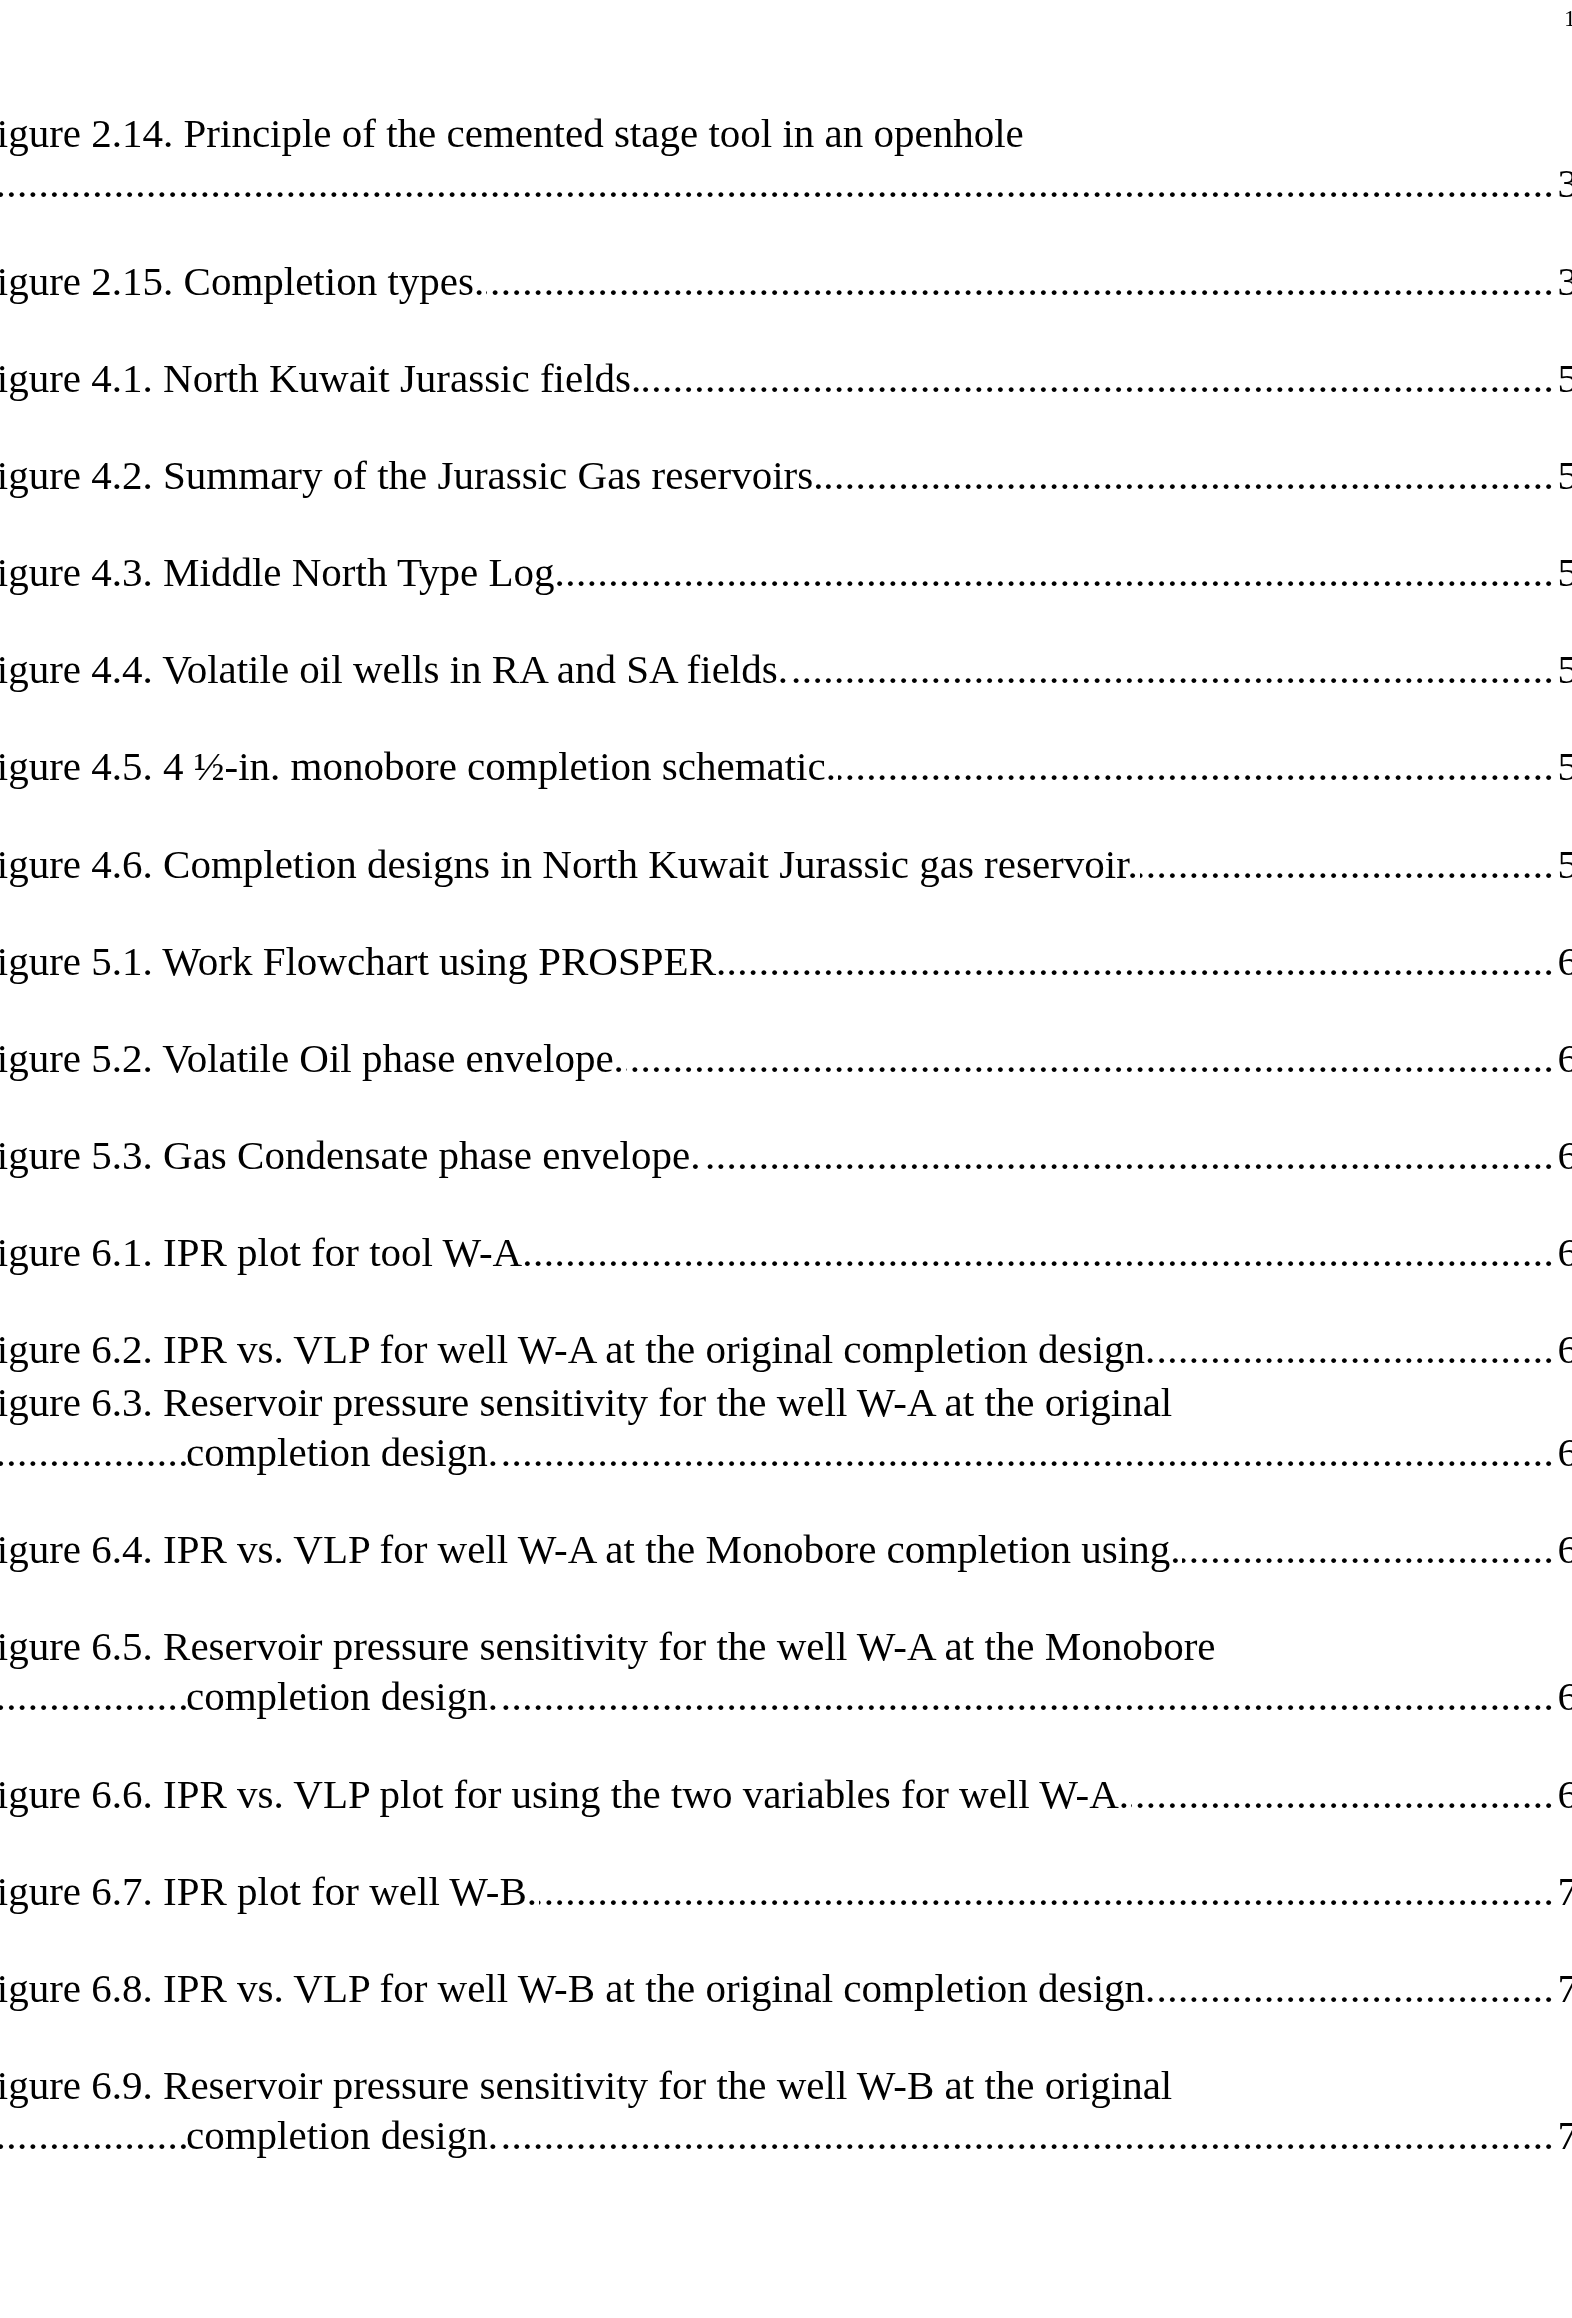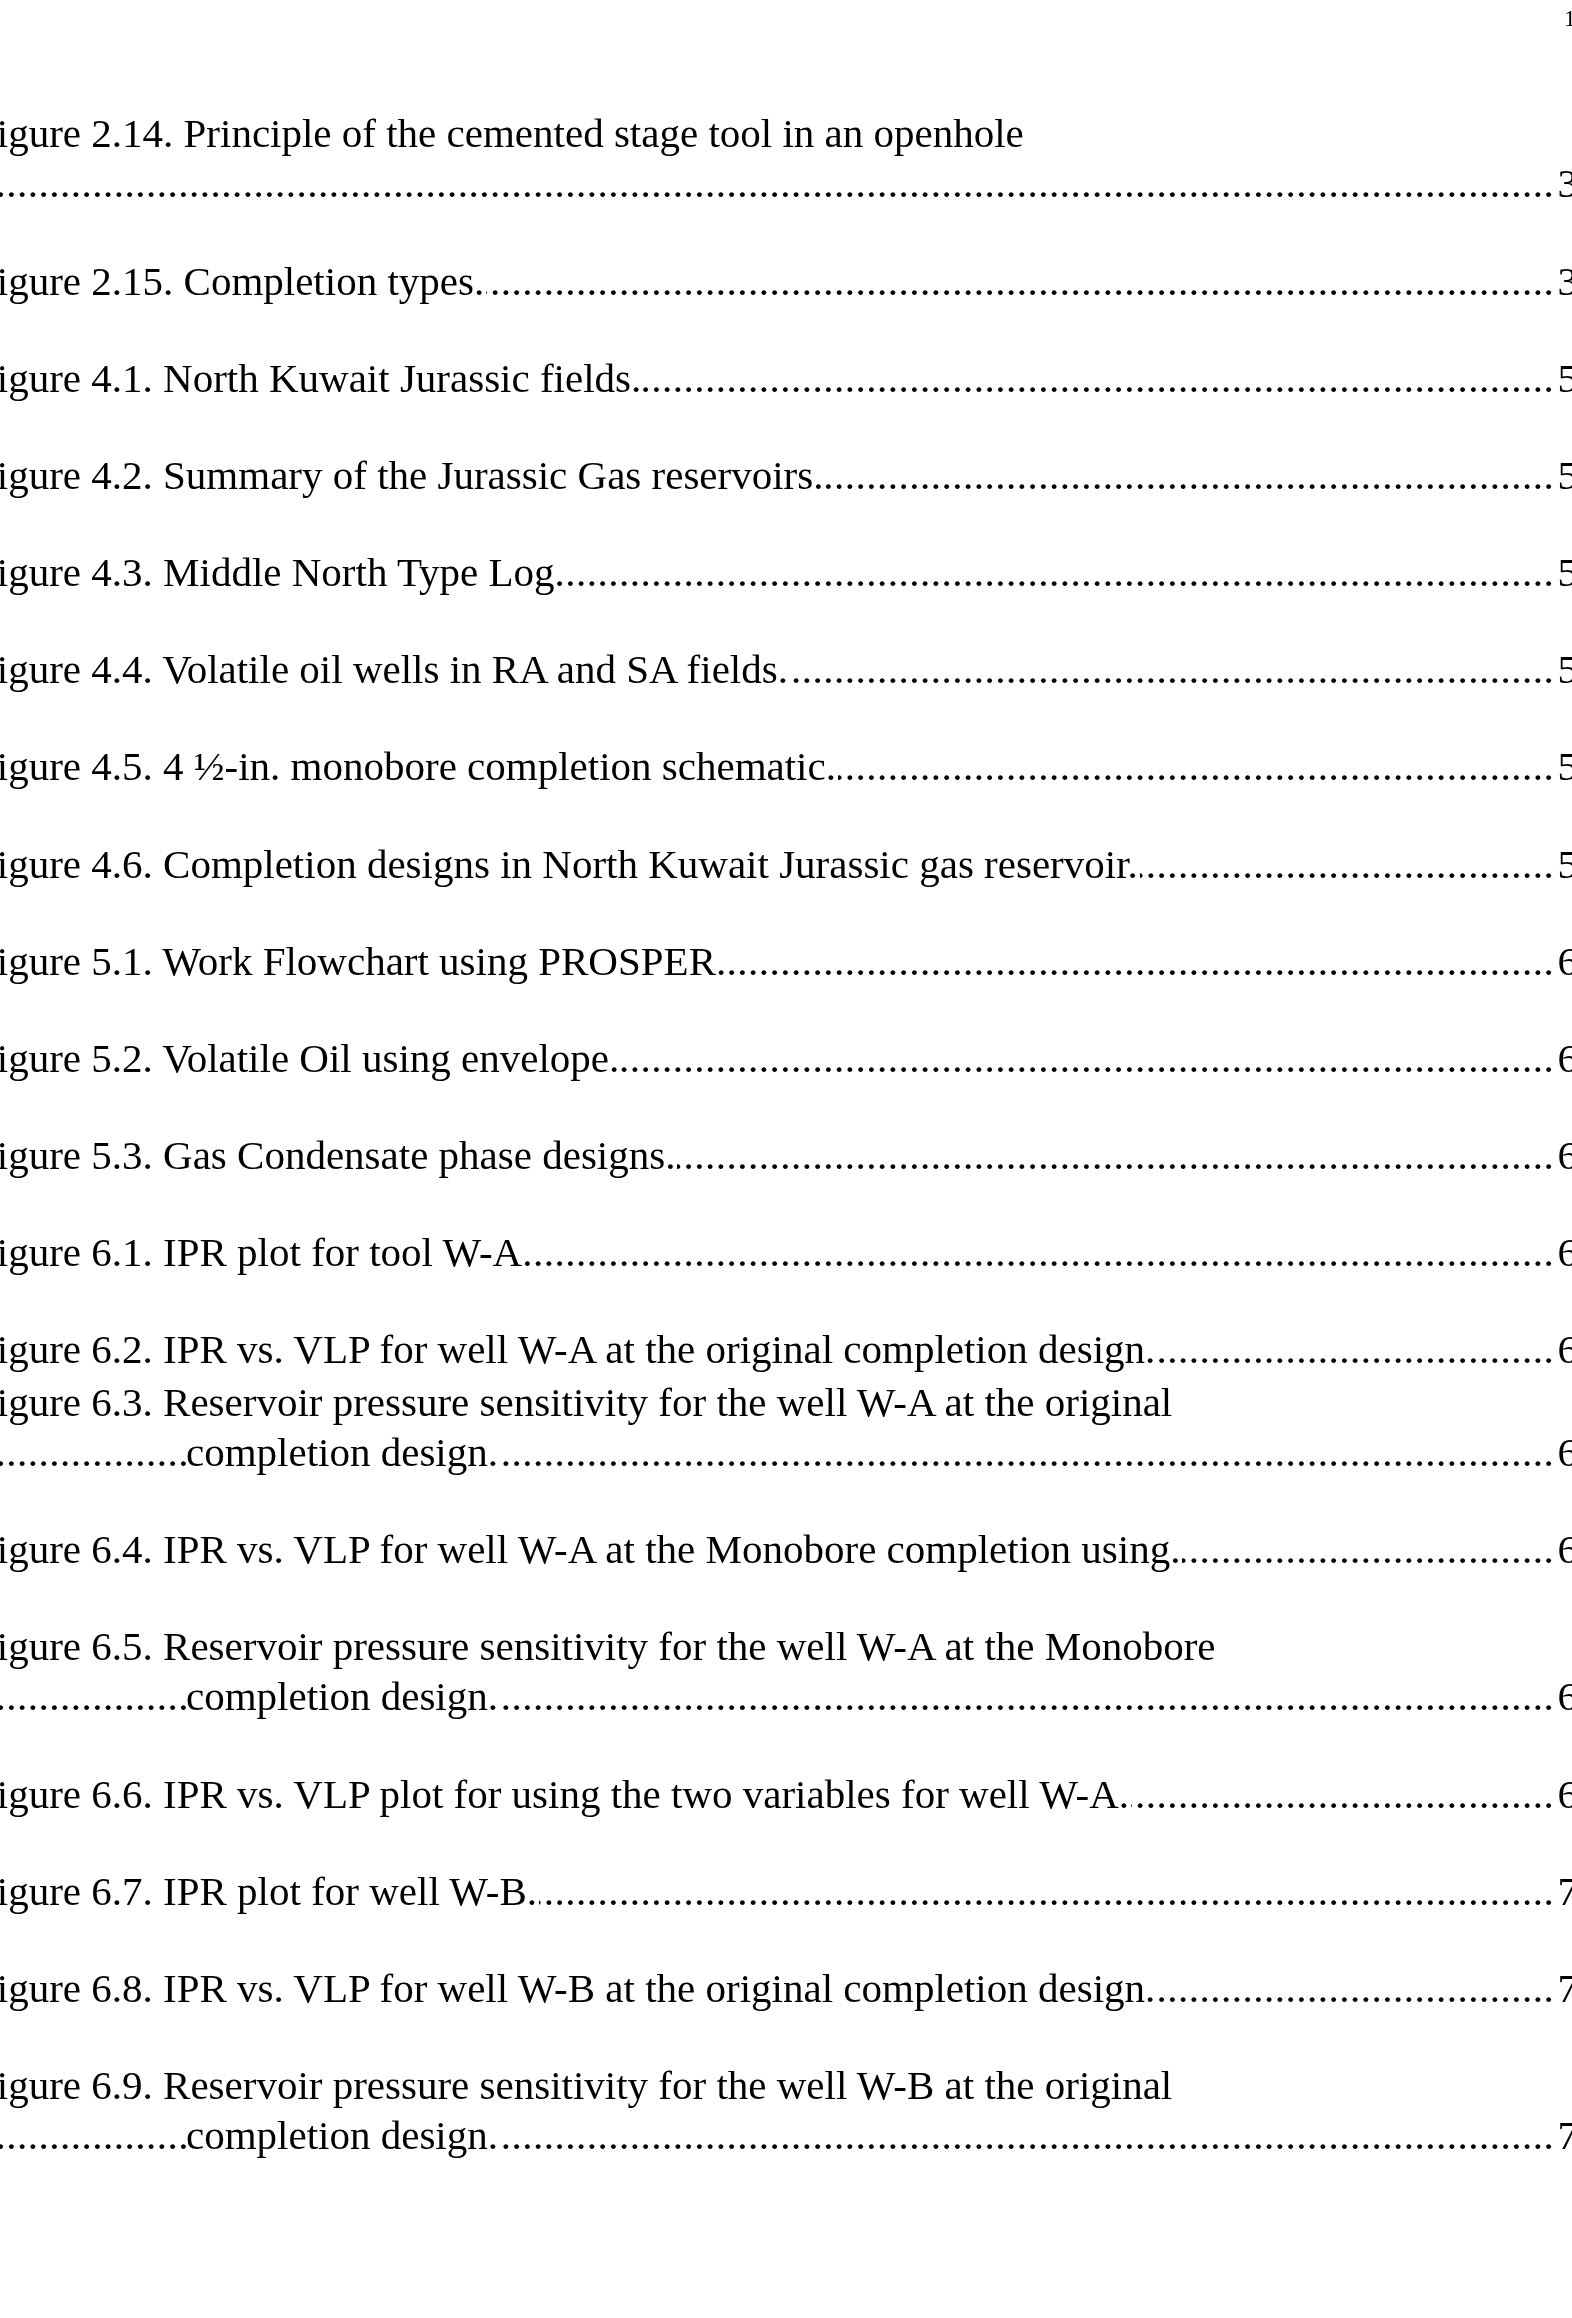--- a/index.html
+++ b/index.html
@@ -97,28 +97,28 @@
 
   <div class="entry" style="top:936px">
     <div class="line dotted">
       <span class="txt"><span>Figure 5.1.</span> <span>Work Flowchart using PROSPER.</span></span>
       <span class="pg">6</span>
     </div>
   </div>
 
   <div class="entry" style="top:1033px">
     <div class="line dotted">
-      <span class="txt"><span>Figure 5.2.</span> <span>Volatile Oil using envelope.</span></span>
+      <span class="txt"><span>Figure 5.2.</span> <span>Volatile Oil phase envelope.</span></span>
       <span class="pg">6</span>
     </div>
   </div>
 
   <div class="entry" style="top:1130px">
     <div class="line dotted">
-      <span class="txt"><span>Figure 5.3.</span> <span>Gas Condensate phase designs.</span></span>
+      <span class="txt"><span>Figure 5.3.</span> <span>Gas Condensate phase envelope.</span></span>
       <span class="pg">6</span>
     </div>
   </div>
 
   <div class="entry" style="top:1227px">
     <div class="line dotted">
       <span class="txt"><span>Figure 6.1.</span> <span>IPR plot for tool W-A.</span></span>
       <span class="pg">6</span>
     </div>
   </div>

